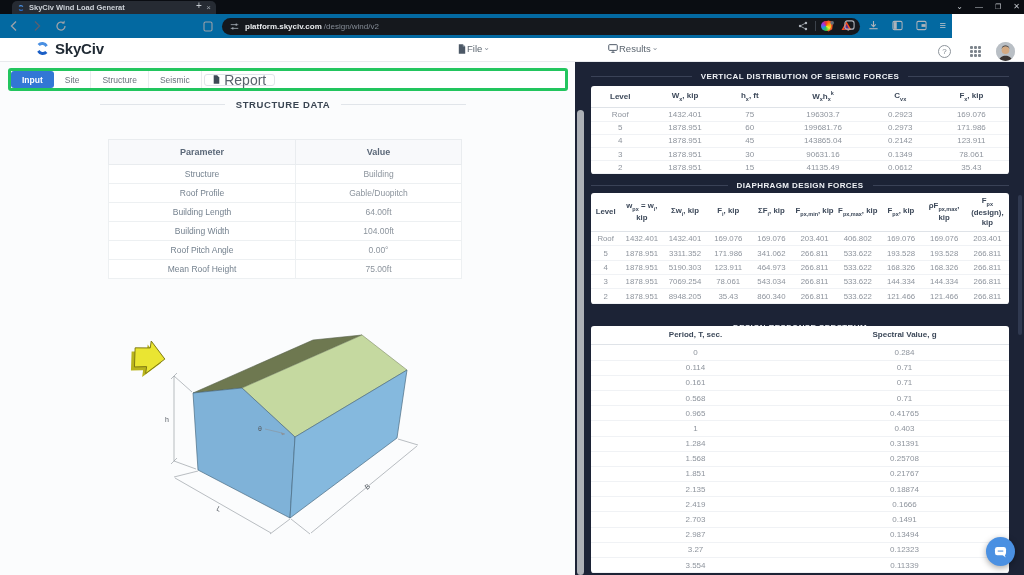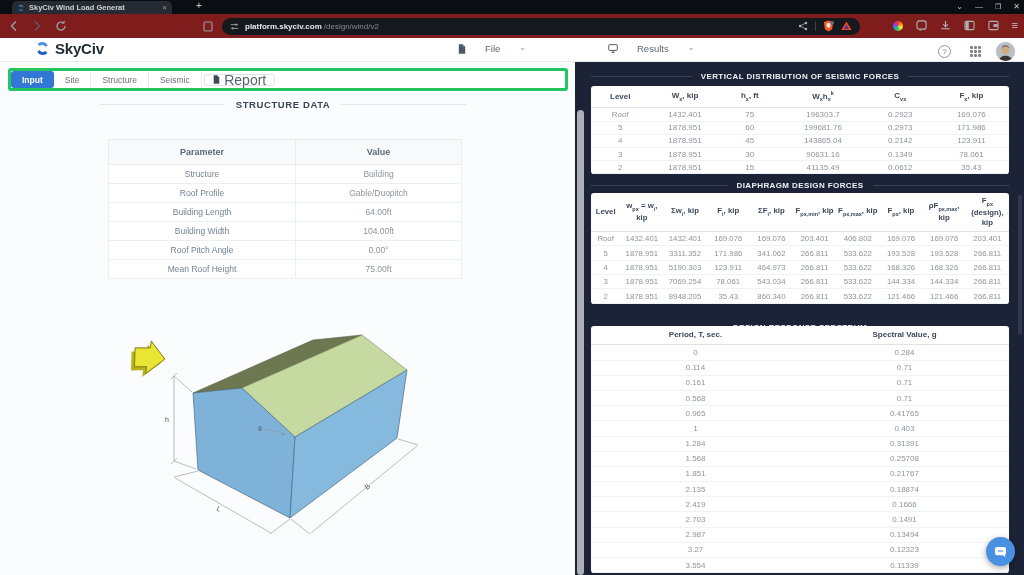--- a/index.html
+++ b/index.html
@@ -2,46 +2,46 @@
 <html><head>
 <meta charset="utf-8">
 <style>
   html,body{margin:0;padding:0;background:#3a3f46;}
   *{box-sizing:border-box;}
   #screen{position:relative;width:1024px;height:575px;overflow:hidden;background:#fff;
           font-family:"Liberation Sans",sans-serif;-webkit-font-smoothing:antialiased;}
 
   
   .tabstrip{position:absolute;left:0;top:0;width:1024px;height:14px;background:#0a0d12;}
-  .btab{position:absolute;left:12px;top:1px;width:160px;height:13px;background:#262b33;
+  .btab{position:absolute;left:12px;top:1px;width:204px;height:13px;background:#262b33;
         border-radius:5px 5px 0 0;display:flex;align-items:center;padding:0 5px;gap:4px;}
   .btab-title{flex:1;font-size:7.5px;font-weight:bold;color:#ced3d9;white-space:nowrap;overflow:hidden;}
   .btab-close{font-size:8px;color:#9aa1a8;line-height:1;}
   .newtab{position:absolute;left:196px;top:0px;font-size:10px;color:#c8cdd2;}
   .winctl{position:absolute;top:0;right:4px;display:flex;gap:12px;color:#c3c7cc;font-size:8px;height:13px;align-items:center;}
   .winctl span{line-height:1;}
 
-  .navbar{position:absolute;left:0;top:14px;width:1024px;height:24px;background:#7f1d1d;}
+  .navbar{position:absolute;left:0;top:14px;width:952px;height:24px;background:#0369a1;}
   .nav-ic{position:absolute;top:6px;width:12px;height:12px;color:#9aa1a9;}
   .urlbar{position:absolute;left:222px;top:3.5px;width:638px;height:17px;background:#15181d;
           border-radius:9px;display:flex;align-items:center;padding:0 8px;gap:6px;}
   .url-host{font-size:8px;color:#e9ebee;font-weight:bold;}
   .url-path{font-size:8px;color:#858c96;margin-left:-4px;}
   .url-right{margin-left:auto;display:flex;align-items:center;gap:7px;}
   .url-sep{width:1px;height:10px;background:#3c424b;}
   .nav-right{position:absolute;right:6px;top:6px;display:flex;align-items:center;gap:13px;color:#aeb3ba;}
   .colorwheel{width:10px;height:10px;border-radius:50%;
       background:conic-gradient(#e33,#f90,#ee3,#3c4,#29d,#93e,#e33);}
   .hamburger{font-size:11px;line-height:1;color:#c3c7cc;}
 
   
   .appheader{position:absolute;left:0;top:38px;width:1024px;height:24px;background:#fff;border-bottom:1px solid #e8eaed;}
   .brand{position:absolute;left:34px;top:2px;display:flex;align-items:center;gap:4px;}
   .brand-name{font-size:15px;font-weight:bold;color:#1f2933;letter-spacing:-0.2px;}
-  .hmenu{position:absolute;top:5px;display:flex;align-items:center;gap:19px;color:#5c6670;font-size:9.5px;}
+  .hmenu{position:absolute;top:5px;display:flex;align-items:center;gap:1px;color:#5c6670;font-size:9.5px;}
   .caret{font-size:8px;color:#8a929b;line-height:1;margin-top:-2px;}
   .help-circ{position:absolute;left:938px;top:45px;width:13px;height:13px;border:1px solid #8d949b;border-radius:50%;
              color:#7d858d;font-size:8px;display:flex;align-items:center;justify-content:center;}
   .gridic{position:absolute;left:970px;top:46px;width:11px;height:11px;
           display:grid;grid-template-columns:repeat(3,1fr);gap:1.5px;}
   .gridic i{background:#7d848c;border-radius:1px;}
   .avatar{position:absolute;left:996px;top:42px;width:19px;height:19px;border-radius:50%;overflow:hidden;background:#cdd2d6;}
 
   
   .left-panel{position:absolute;left:0;top:62px;width:575px;height:513px;background:#fbfcfd;}

